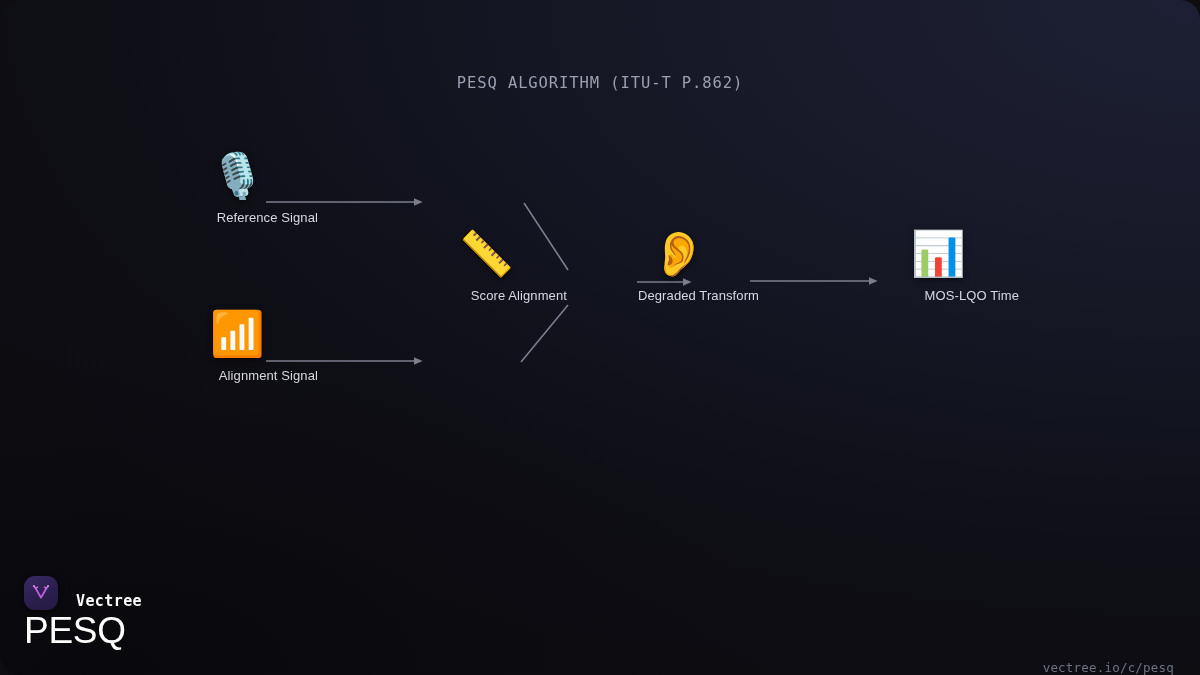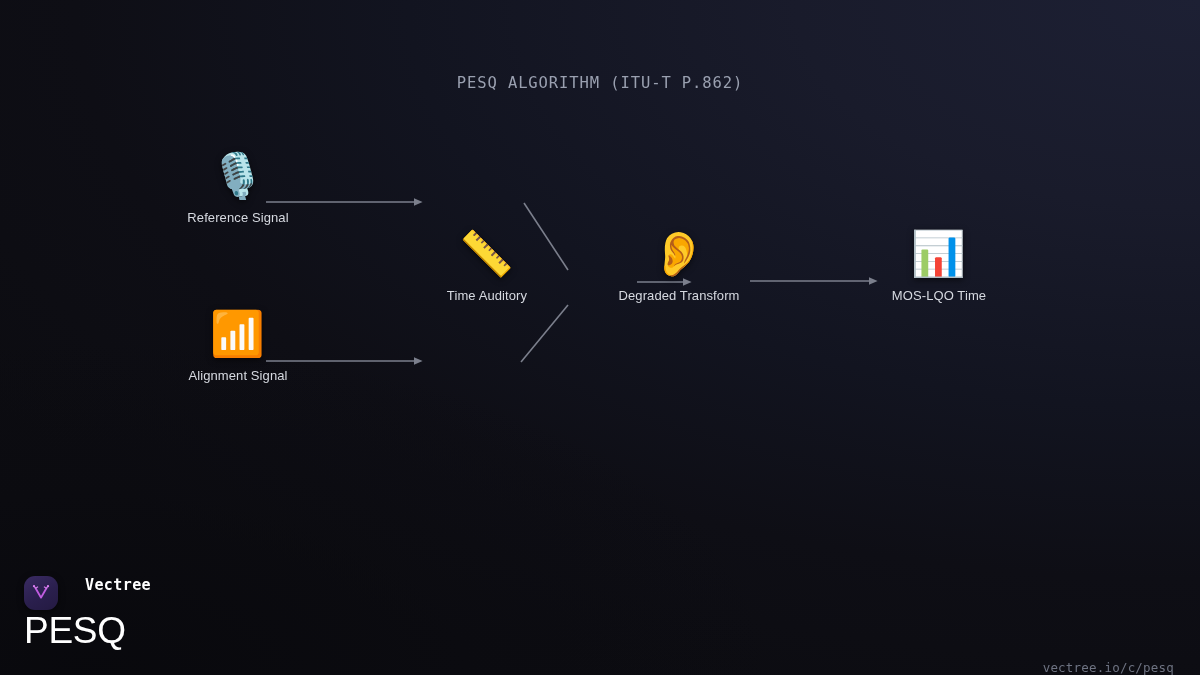--- a/index.html
+++ b/index.html
@@ -9,20 +9,21 @@
   }
   #stage {
     position: relative;
     width: 1200px;
     height: 675px;
     overflow: hidden;
     background:
       radial-gradient(120% 110% at 100% 0%, #1d2034 0%, #191b2b 28%, #121420 55%, #0e0e15 78%, #0c0c11 100%),
       #0d0d12;
     font-family: "Liberation Sans", sans-serif;
+    border-radius: 20px;
     -webkit-font-smoothing: antialiased;
   }
   #stage::after {
     content: "";
     position: absolute;
     inset: 0;
     background: radial-gradient(80% 70% at 8% 100%, rgba(8,8,12,0.85) 0%, rgba(10,10,15,0.45) 40%, rgba(0,0,0,0) 72%);
     pointer-events: none;
   }
 
@@ -54,20 +55,21 @@
     display: block;
     filter: drop-shadow(0 2px 3px rgba(0,0,0,0.55));
   }
   .node-label {
     display: block;
     margin-top: 6px;
     font-size: 13px;
     color: #d6d9e0;
     letter-spacing: 0.1px;
     white-space: nowrap;
+    text-align: right;
   }
 
   #node-reference   { left: 158px; top: 148px; }
   #node-degraded    { left: 158px; top: 306px; }
   #node-alignment   { left: 407px; top: 226px; }
   #node-auditory    { left: 599px; top: 226px; }
   #node-mos         { left: 859px; top: 226px; }
 
   
   #connectors {
@@ -78,22 +80,22 @@
     height: 675px;
     z-index: 3;
   }
 
   
   .brand-row {
     position: absolute;
     left: 24px;
     top: 576px;
     display: flex;
-    align-items: flex-start;
-    gap: 27px;
+    align-items: flex-end;
+    gap: 18px;
     z-index: 6;
   }
   .brand-logo {
     width: 34px;
     height: 34px;
     border-radius: 11px;
     background: linear-gradient(150deg, #3a2b63 0%, #2a1f4d 55%, #241a42 100%);
     display: flex;
     align-items: center;
     justify-content: center;
@@ -159,21 +161,21 @@
     <span class="node-label">Reference Signal</span>
   </div>
 
   <div class="node" id="node-degraded">
     <span class="node-icon">📶</span>
     <span class="node-label">Alignment Signal</span>
   </div>
 
   <div class="node" id="node-alignment">
     <span class="node-icon">📏</span>
-    <span class="node-label">Time Auditory</span>
+    <span class="node-label">Score Alignment</span>
   </div>
 
   <div class="node" id="node-auditory">
     <span class="node-icon">👂</span>
     <span class="node-label">Degraded Transform</span>
   </div>
 
   <div class="node" id="node-mos">
     <span class="node-icon">📊</span>
     <span class="node-label">MOS-LQO Time</span>

